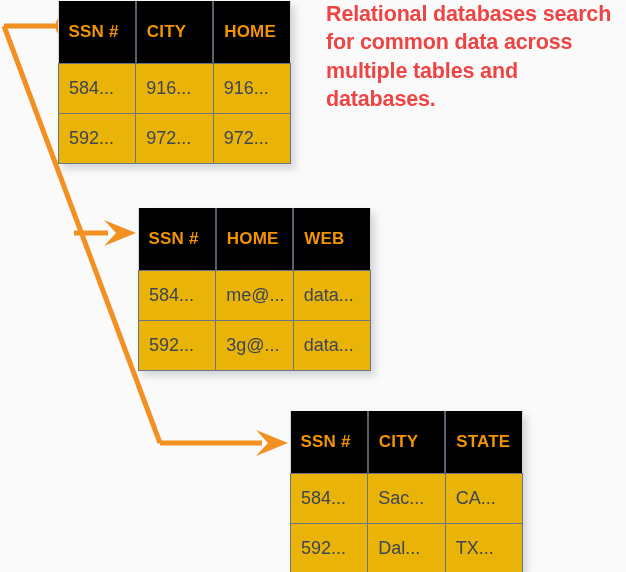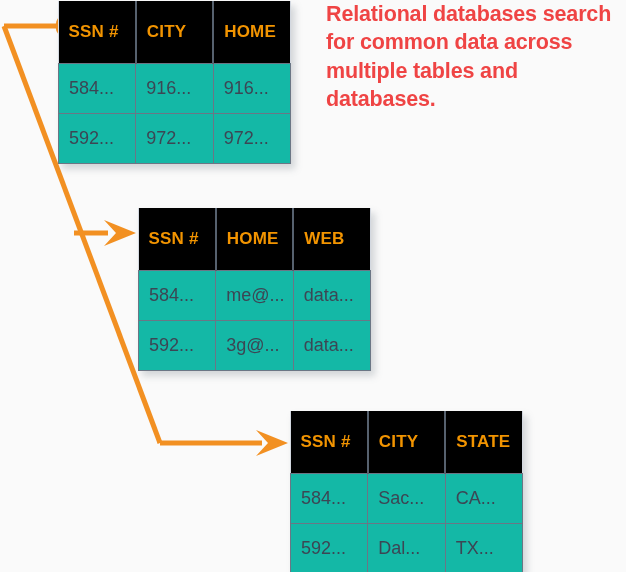--- a/index.html
+++ b/index.html
@@ -53,21 +53,21 @@
     background: #000000;
     color: #f29400;
     font-weight: bold;
     font-size: 17px;
     letter-spacing: 0.2px;
     height: 62px;
     border-right: 2px solid #56616e;
   }
   .db-table th:last-child { border-right: none; }
   .db-table td {
-    background: #14b8a6;
+    background: #eab308;
     color: #3c4654;
     font-size: 18px;
     border: 1px solid #6b7685;
     border-top: 1px solid #6b7685;
   }
   .db-table tbody tr td { border-top: none; }
   .db-table tbody tr:first-child td { border-top: 1px solid #6b7685; }
 
   #table-1 { left: 58px; top: 1px; }
   #table-2 { left: 138px; top: 208px; }

